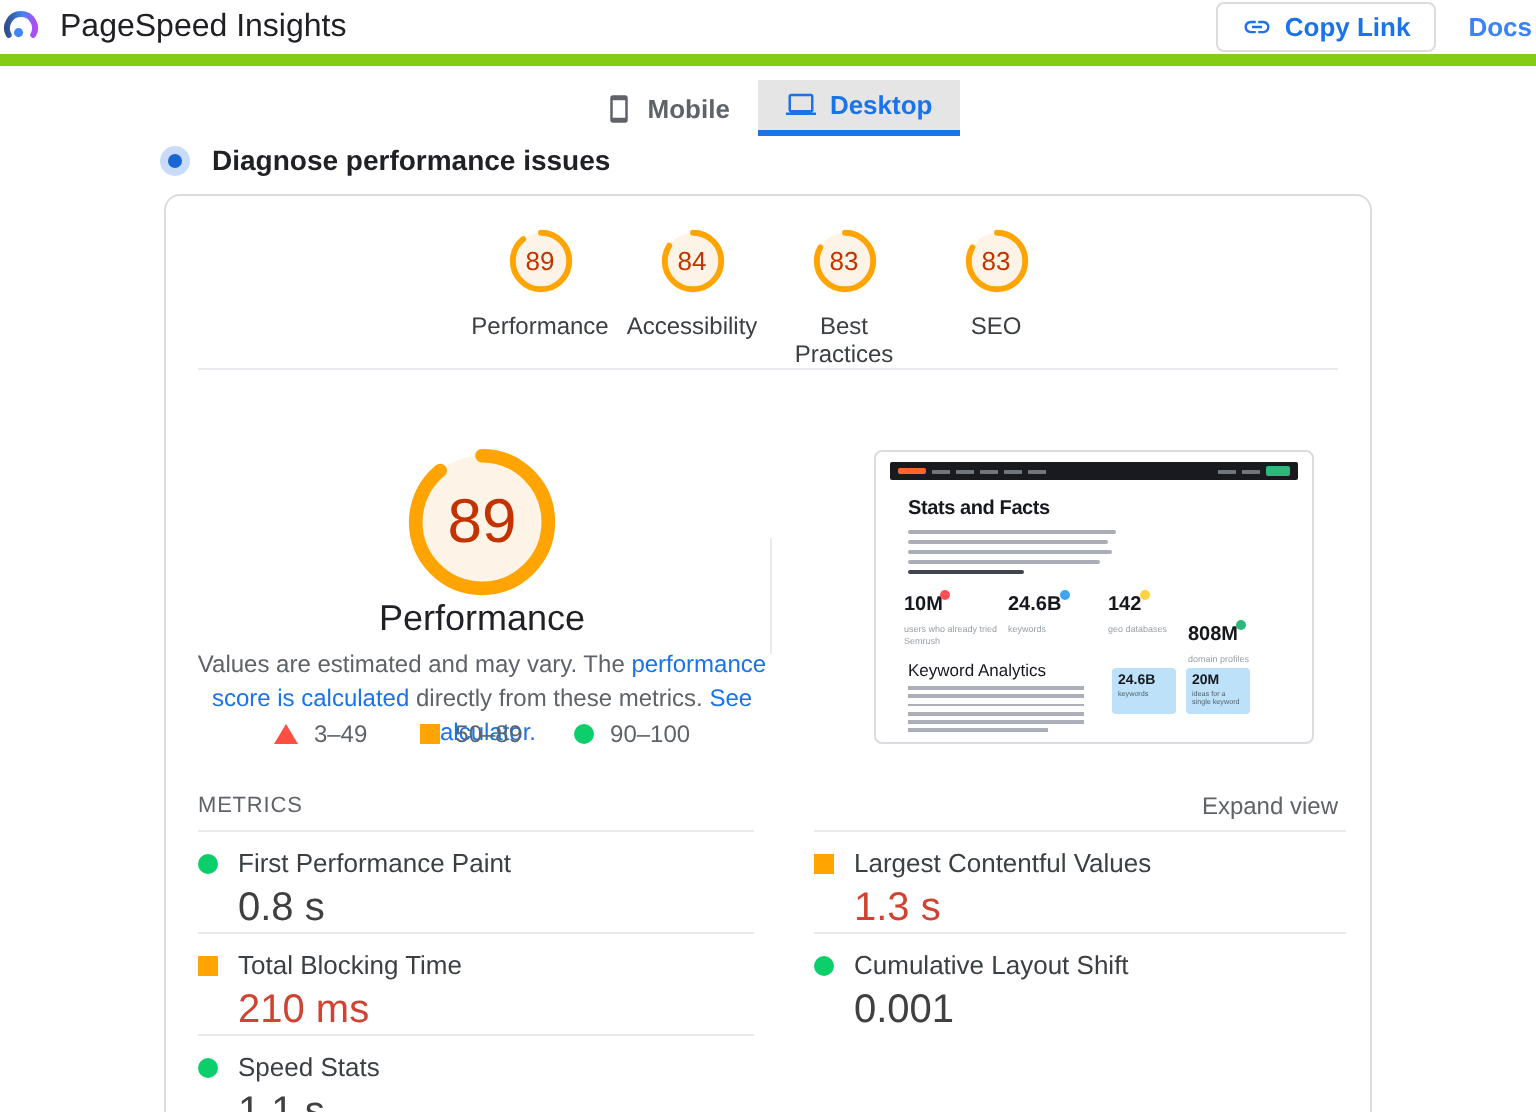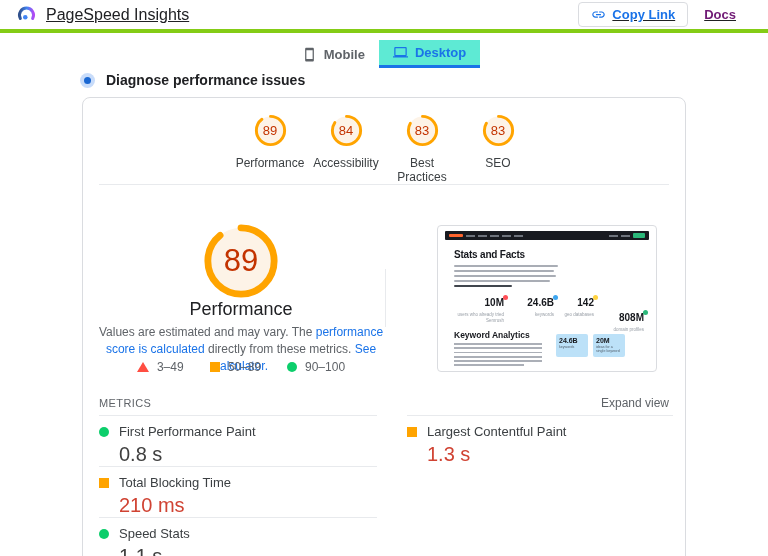--- a/index.html
+++ b/index.html
@@ -2,37 +2,37 @@
 <html><head>
 <meta charset="utf-8">
 <style>
   * { margin:0; padding:0; box-sizing:border-box; }
   html,body { width:768px; height:556px; background:#fff; overflow:hidden;
     font-family:"Liberation Sans", sans-serif; color:#202124; }
   .stage { position:relative; width:768px; height:556px; }
 
   
   .header { position:absolute; top:0; left:0; width:768px; height:33px;
-    border-bottom:4px solid #84cc16; display:flex; align-items:center; padding:0 16px; background:#fff;text-decoration:underline; }
+    border-bottom:6px solid #84cc16; display:flex; align-items:center; padding:0 0; background:#fff; }
   .logo { width:21px; height:21px; margin-right:9px; }
   .app-title { font-size:16px; color:#202124; }
   .header-spacer { flex:1; }
   .copy-link-btn { display:flex; align-items:center; gap:6px; border:1px solid #dadce0;
     border-radius:4px; padding:4px 12px; color:#1a73e8; font-size:13px; font-weight:bold;
     background:#fff; cursor:pointer; }
   .copy-link-btn svg { width:15px; height:15px; fill:#1a73e8; }
-  .docs-link { margin-left:16px; margin-right:16px; color:#701a75; font-size:13px; font-weight:bold; cursor:pointer; }
+  .docs-link { margin-left:16px; margin-right:2px; color:#3b82f6; font-size:13px; font-weight:bold; cursor:pointer; }
 
   
   .tabs { position:absolute; top:40px; left:0; width:768px; display:flex; justify-content:center; }
   .tab { display:flex; align-items:center; justify-content:center; gap:7px; height:28px;
     padding:0 14px; font-size:13px; font-weight:bold; cursor:pointer; }
   .tab svg { width:15px; height:15px; }
   .tab.inactive { color:#5f6368; } .tab.inactive svg { fill:#5f6368; }
-  .tab.active { color:#1a73e8; background:#5eead4; border-bottom:3px solid #1a73e8; }
+  .tab.active { color:#1a73e8; background:#e5e5e5; border-bottom:3px solid #1a73e8; }
   .tab.active svg { fill:#1a73e8; }
 
   
   .diagnose { position:absolute; top:72px; left:80px; display:flex; align-items:center; gap:11px; }
   .radio-icon { width:15px; height:15px; border-radius:50%; background:#c8dcfa;
     display:flex; align-items:center; justify-content:center; }
   .radio-icon::after { content:""; width:7px; height:7px; border-radius:50%; background:#1967d2; }
   .diagnose-label { font-size:14px; font-weight:bold; color:#202124; }
 
   
@@ -79,25 +79,25 @@
   .t-logo { width:14px; height:3px; background:#ff642d; border-radius:1px; }
   .t-navbar-item { width:9px; height:2px; background:#6e737c; }
   .t-nav-spacer { flex:1; }
   .t-cta { width:12px; height:5px; background:#2bb87a; border-radius:1px; }
   .t-heading { position:absolute; left:16px; top:23px; font-size:10px; font-weight:bold;
     color:#16181d; letter-spacing:-0.2px; }
   .t-para { position:absolute; left:16px; top:39px; }
   .t-line { height:2.4px; background:#a9adb5; margin-bottom:2.6px; border-radius:1px; }
   .t-line.dark { background:#40454d; }
   .t-stats { position:absolute; left:14px; top:66px; width:192px; display:flex; }
-  .t-stat { text-align:right; }
+  .t-stat { text-align:left; }
   .t-stat-val { position:relative; display:inline-block; font-size:10px; font-weight:bold; color:#16181d; }
   .t-dot { position:absolute; right:-4px; top:-2px; width:5px; height:5px; border-radius:50%; }
   .t-stat-cap { margin-top:2px; font-size:4.5px; line-height:5.5px; color:#9aa0a8; }
-  .t-sub { position:absolute; left:16px; top:104px; font-size:8.5px; font-weight:bold; color:#16181d;text-align:right; }
+  .t-sub { position:absolute; left:16px; top:104px; font-size:8.5px; font-weight:normal; color:#16181d;text-align:right; }
   .t-para2 { position:absolute; left:16px; top:117px; }
   .t-line2 { width:88px; height:1.9px; background:#abafb7; margin-bottom:2.4px; }
   .t-box { position:absolute; top:108px; width:32px; height:23px; background:#bce1f8;
     border-radius:2px; padding:3px 3px; }
   .t-box-val { font-size:7px; font-weight:bold; color:#16181d; }
   .t-box-cap { font-size:3.6px; line-height:4.2px; color:#53616e; margin-top:1px; }
 
   
   .metrics-head { position:absolute; top:297px; left:16px; right:16px; height:16px; }
   .metrics-title { position:absolute; left:0; top:2px; font-size:11px; color:#5f6368; letter-spacing:0.4px; }
@@ -319,20 +319,27 @@
           <span>Speed Stats</span>
         </div>
         <div class="metric-value good">1.1 s</div>
       </div>
     </div>
 
     <div class="mcol-right">
       <div class="metric">
         <div class="metric-name">
           <span class="m-icon-average"></span>
-          <span>Largest Contentful Paint</span>
+          <span>Largest Contentful Values</span>
         </div>
         <div class="metric-value average">1.3 s</div>
+      </div>
+      <div class="metric">
+        <div class="metric-name">
+          <span class="m-icon-good"></span>
+          <span>Cumulative Layout Shift</span>
+        </div>
+        <div class="metric-value good">0.001</div>
       </div>
     </div>
 
   </div>
 </div>
 
 </body></html>

